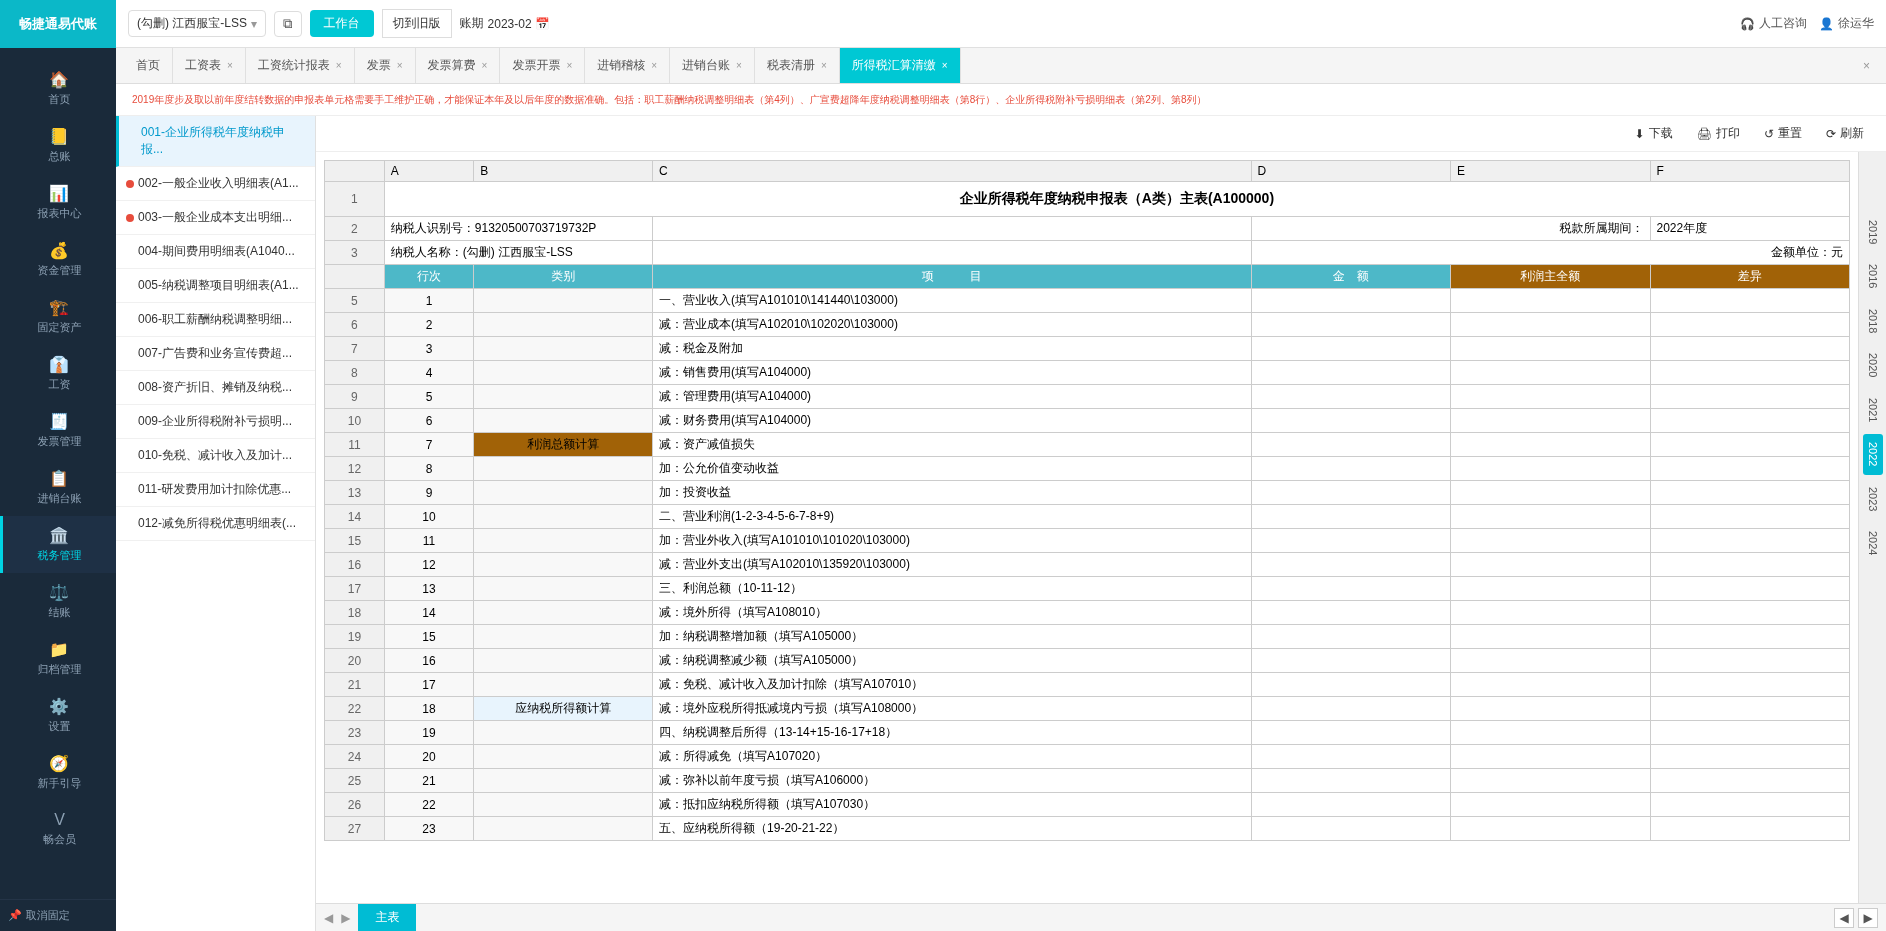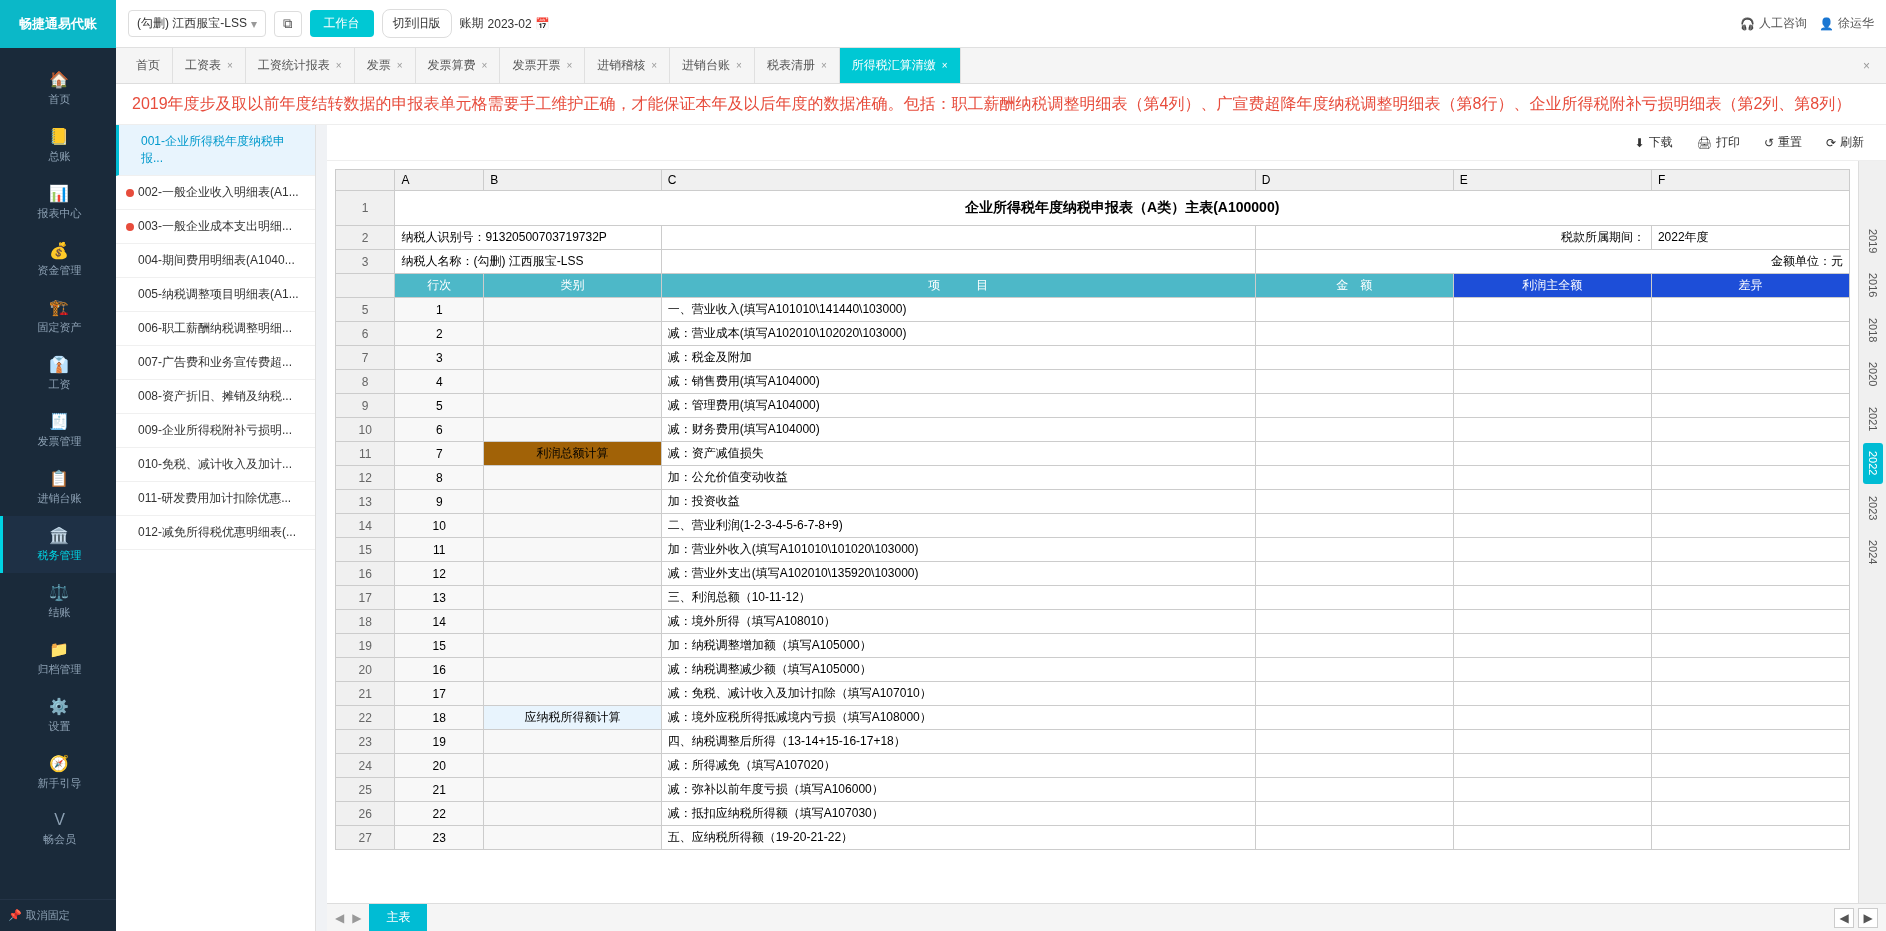--- a/index.html
+++ b/index.html
@@ -17,39 +17,39 @@
     
     .main { flex: 1; display: flex; flex-direction: column; overflow: hidden; }
 
     
     .header { background: #fff; border-bottom: 1px solid #e0e0e0; padding: 0 12px; height: 48px; display: flex; align-items: center; justify-content: space-between; flex-shrink: 0; }
     .header-left { display: flex; align-items: center; gap: 8px; }
     .company-selector { display: flex; align-items: center; gap: 4px; border: 1px solid #ddd; border-radius: 4px; padding: 4px 8px; cursor: pointer; font-size: 12px; color: #333; }
     .company-selector .arrow { color: #999; }
     .btn-icon { background: none; border: 1px solid #ddd; border-radius: 4px; padding: 4px 8px; cursor: pointer; color: #555; }
     .btn-workbench { background: #00c8d4; color: white; border: none; border-radius: 4px; padding: 5px 14px; cursor: pointer; font-size: 12px; }
-    .btn-switch { background: #fff; border: 1px solid #ddd; border-radius: 8px; padding: 5px 10px; cursor: pointer; font-size: 12px; color: #333; }
+    .btn-switch { background: #fff; border: 1px solid #ddd; border-radius: 0; padding: 5px 10px; cursor: pointer; font-size: 12px; color: #333; }
     .period-info { display: flex; align-items: center; gap: 4px; font-size: 12px; color: #333; }
     .header-right { display: flex; align-items: center; gap: 12px; color: #555; font-size: 12px; }
     .user-info { display: flex; align-items: center; gap: 4px; }
 
     
     .tabbar { background: #f5f5f5; border-bottom: 1px solid #ddd; display: flex; align-items: center; padding: 0 8px; height: 36px; flex-shrink: 0; overflow-x: auto; }
     .tab { display: flex; align-items: center; gap: 4px; padding: 6px 12px; font-size: 12px; color: #555; cursor: pointer; border-right: 1px solid #e0e0e0; white-space: nowrap; height: 36px; }
     .tab.active { background: #00c8d4; color: white; }
     .tab-close { font-size: 10px; color: #999; cursor: pointer; margin-left: 2px; }
     .tab.active .tab-close { color: white; }
     .tab-close-main { margin-left: auto; padding: 4px 8px; cursor: pointer; color: #999; }
 
     
-    .warning-banner { background: #fff; border-bottom: 1px solid #eee; padding: 8px 16px; font-size: 16px; color: #333; line-height: 1.5; flex-shrink: 0; }
+    .warning-banner { background: #fff; border-bottom: 1px solid #eee; padding: 8px 16px; font-size: 10px; color: #333; line-height: 1.5; flex-shrink: 0; }
     .warning-banner .highlight { color: #e74c3c; }
 
     
-    .content { display: flex; flex: 1; overflow: hidden; gap: 11px; }
+    .content { display: flex; flex: 1; overflow: hidden; }
 
     
     .left-panel { width: 200px; background: #fff; border-right: 1px solid #e0e0e0; overflow-y: auto; flex-shrink: 0; }
     .left-panel-item { padding: 8px 10px; font-size: 12px; cursor: pointer; border-bottom: 1px solid #f0f0f0; color: #333; display: flex; align-items: center; gap: 4px; }
     .left-panel-item.active { background: #e8f4fd; color: #0099cc; border-left: 3px solid #00bcd4; }
     .left-panel-item .dot { width: 8px; height: 8px; border-radius: 50%; flex-shrink: 0; }
     .dot-red { background: #e74c3c; }
     .dot-none { background: transparent; }
 
     
@@ -60,21 +60,21 @@
     
     .sheet-container { flex: 1; overflow: auto; padding: 8px; }
     .sheet-table { width: 100%; border-collapse: collapse; font-size: 12px; }
     .sheet-table td, .sheet-table th { border: 1px solid #ccc; padding: 3px 6px; }
     .sheet-table th { background: #4db8c8; color: white; text-align: center; font-weight: normal; }
     .sheet-table .row-num { background: #f0f0f0; text-align: center; color: #666; width: 30px; }
     .sheet-table .col-a { background: #f8f8f8; text-align: center; width: 40px; }
     .sheet-table .col-b { background: #f8f8f8; text-align: center; width: 80px; }
     .sheet-table .col-c { width: 300px; }
     .sheet-table .col-d, .sheet-table .col-e, .sheet-table .col-f { width: 100px; text-align: center; }
-    .sheet-table .th-green { background: #1d4ed8; color: white; font-family: Liberation Serif, serif; }
+    .sheet-table .th-green { background: #a16207; color: white; font-family: Liberation Serif, serif; }
     .sheet-table .number-cell { text-align: right; }
 
     
     .year-panel { width: 28px; background: #f0f0f0; display: flex; flex-direction: column; align-items: center; padding-top: 60px; flex-shrink: 0; border-left: 1px solid #ddd; }
     .year-item { writing-mode: vertical-rl; font-size: 11px; padding: 8px 4px; cursor: pointer; color: #555; border-radius: 3px; margin-bottom: 4px; }
     .year-item.active { background: #00bcd4; color: white; }
 
     
     .sheet-tabs { display: flex; align-items: center; border-top: 1px solid #ddd; background: #f5f5f5; height: 28px; padding: 0 8px; flex-shrink: 0; }
     .sheet-tab { padding: 4px 16px; font-size: 12px; cursor: pointer; border: 1px solid #ddd; background: white; color: #333; margin-right: 0; }

